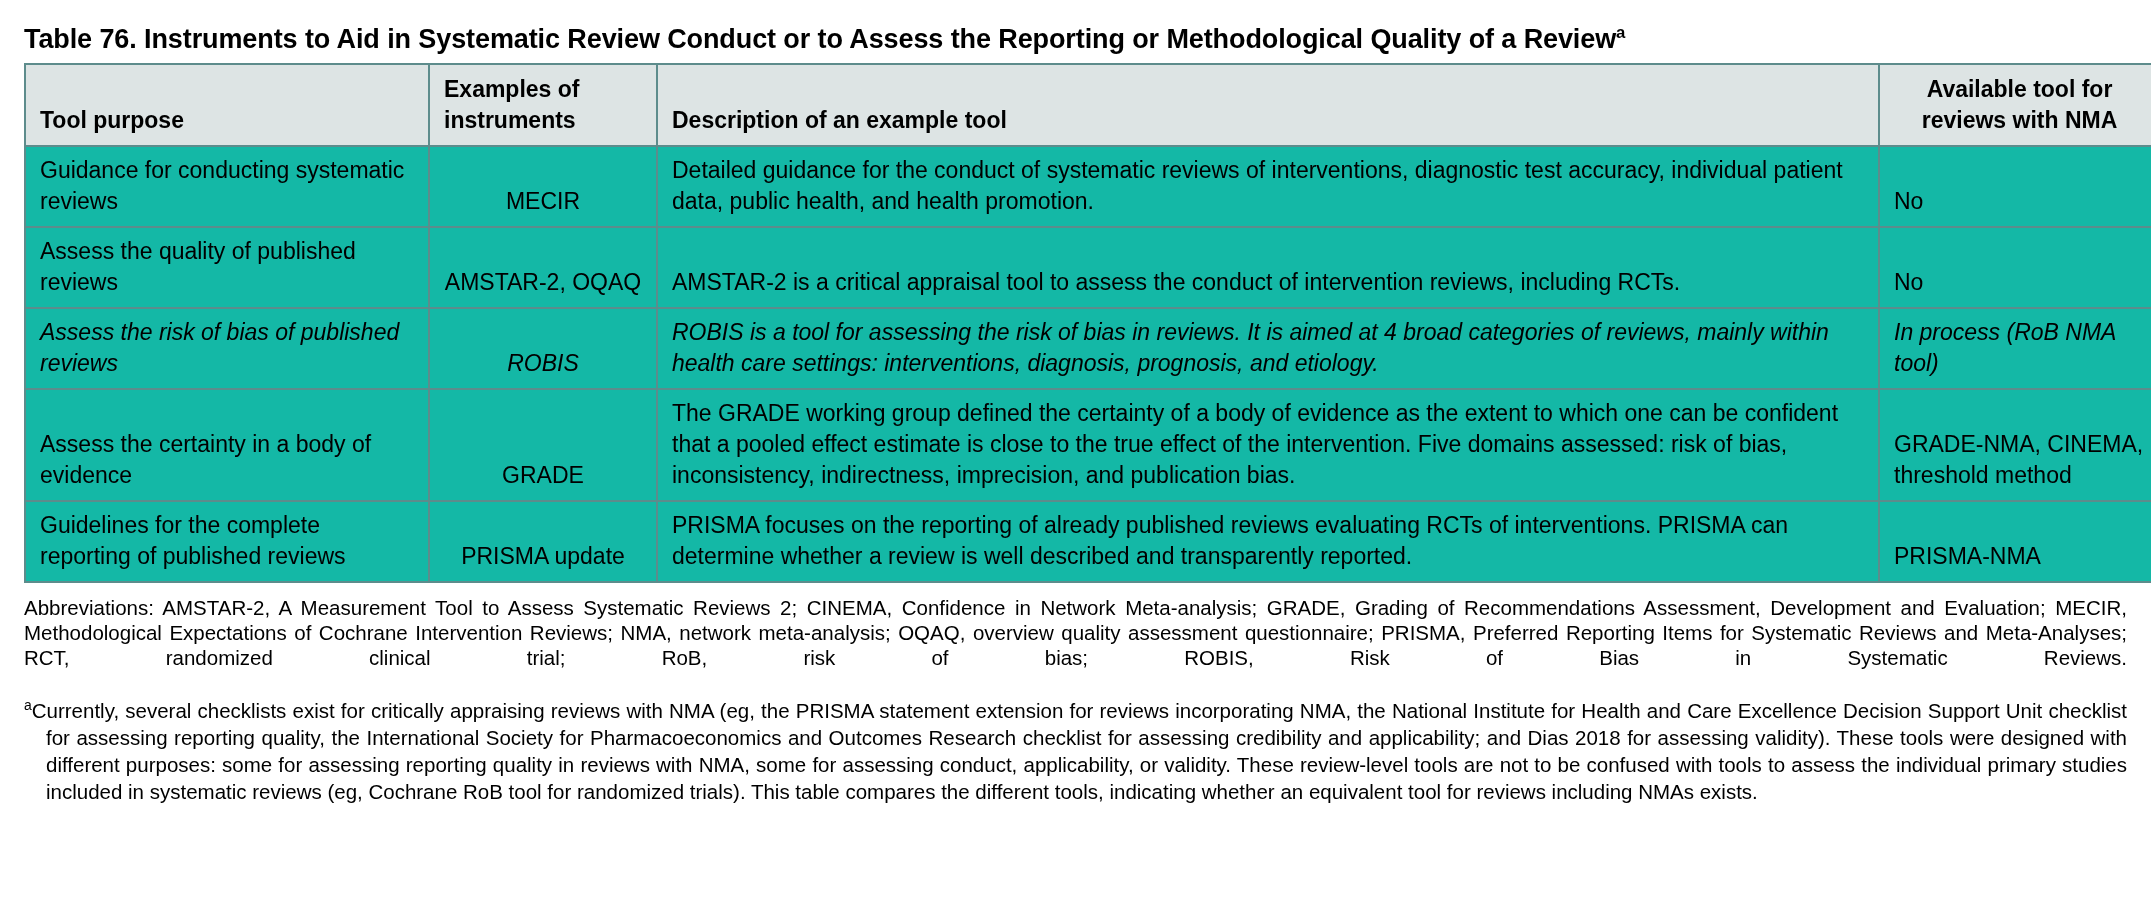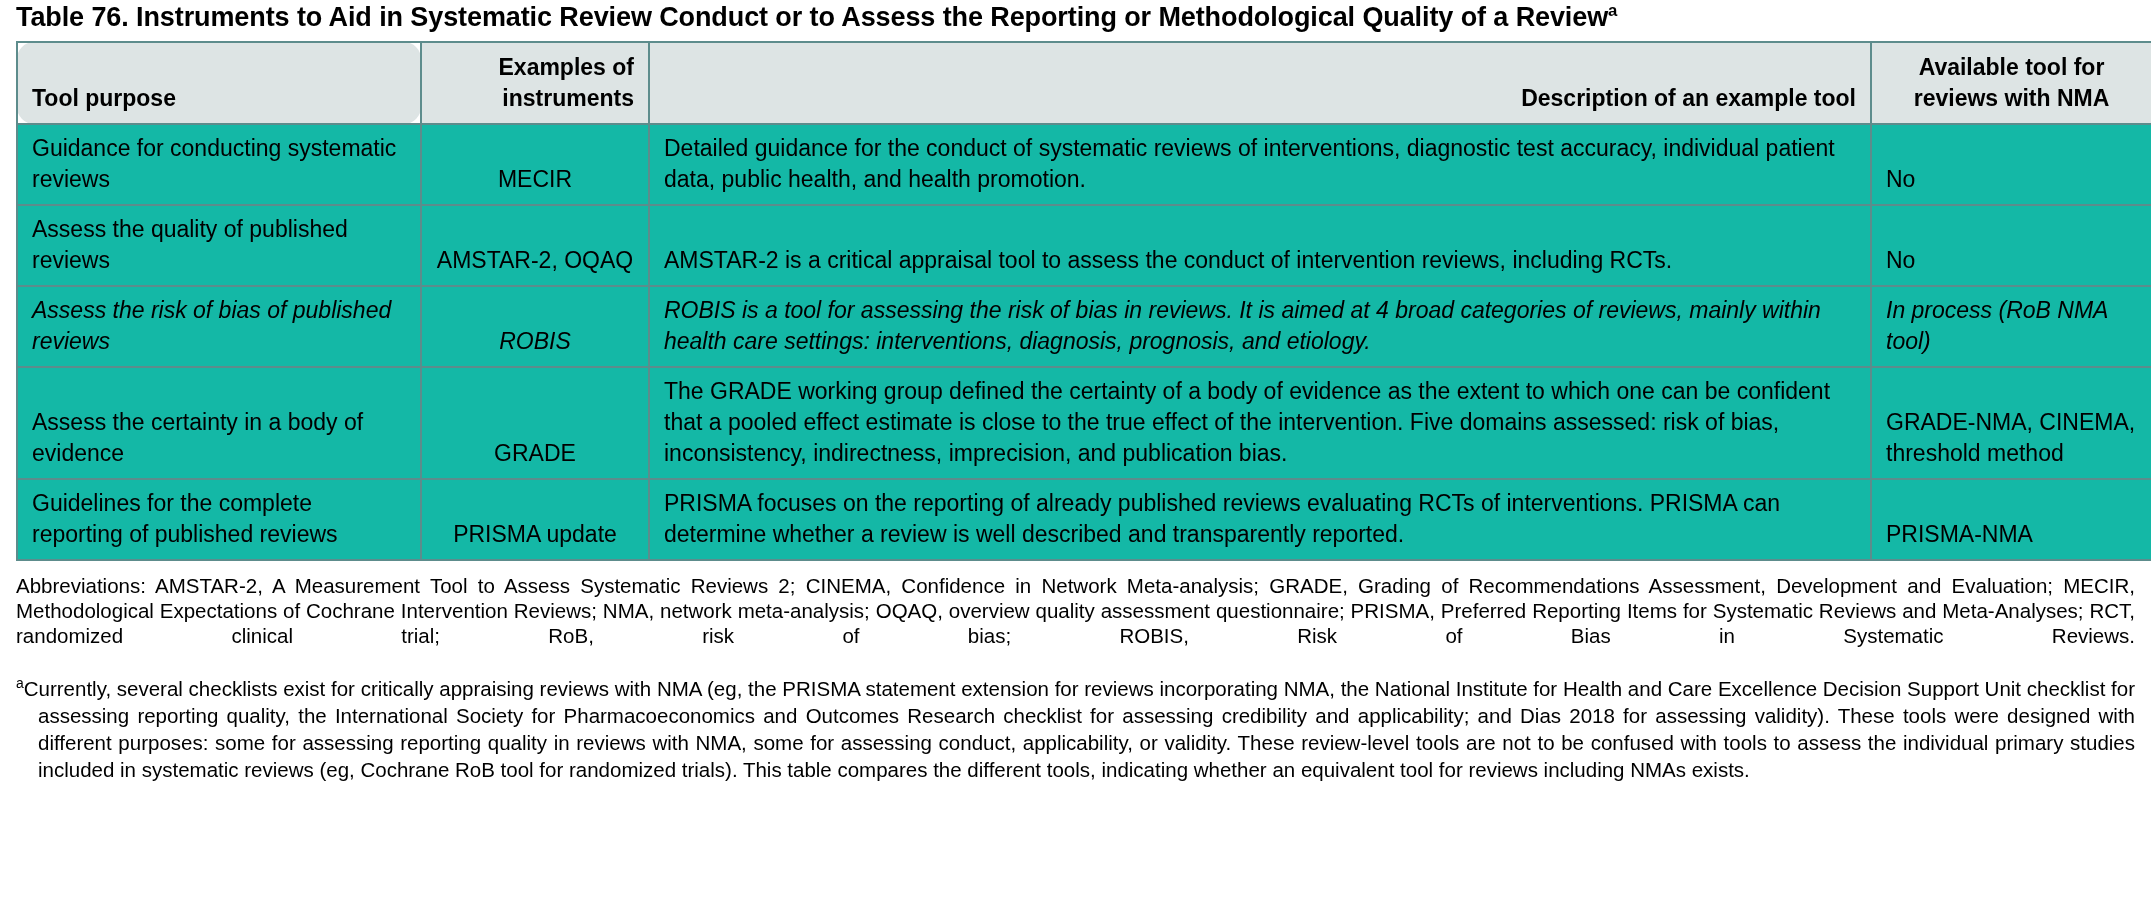--- a/index.html
+++ b/index.html
@@ -11,22 +11,23 @@
     width: 2151px;
     height: 909px;
     font-family: "Liberation Sans", sans-serif;
     color: #000000;
     -webkit-font-smoothing: antialiased;
   }
   .page {
     width: 2151px;
     height: 788px;
     box-sizing: border-box;
-    padding: 0 16px;
+    padding: 0 24px;
     position: relative;
+    margin-top: 22px;
   }
 
   
   .table-title {
     font-size: 27px;
     font-weight: bold;
     line-height: 30px;
     letter-spacing: -0.1px;
     padding: 2px 0 9px 0;
     white-space: nowrap;
@@ -52,23 +53,23 @@
     line-height: 31px;
     padding: 8px 14px 9px 14px;
     box-sizing: border-box;
   }
   thead th {
     background: #dde4e4;
     font-weight: bold;
     height: 82px;
     vertical-align: bottom;
   }
-  th.col-purpose   { width: 404px;  text-align: left; border-radius: 17px; }
-  th.col-examples  { width: 228px;  text-align: right; }
-  th.col-desc      { width: 1222px; text-align: right; }
+  th.col-purpose   { width: 404px;  text-align: left; }
+  th.col-examples  { width: 228px;  text-align: left; }
+  th.col-desc      { width: 1222px; text-align: left; }
   th.col-nma       { width: 281px;  text-align: center; }
 
   tbody td { vertical-align: top; background: #14b8a6; }
   tbody td.c-purpose  { text-align: left; }
   tbody td.c-examples { text-align: center; }
   tbody td.c-desc     { text-align: left; }
   tbody td.c-nma      { text-align: left; }
 
   tbody tr.r0 td { height: 70px; }
   tbody tr.r1 td { height: 70px; }

